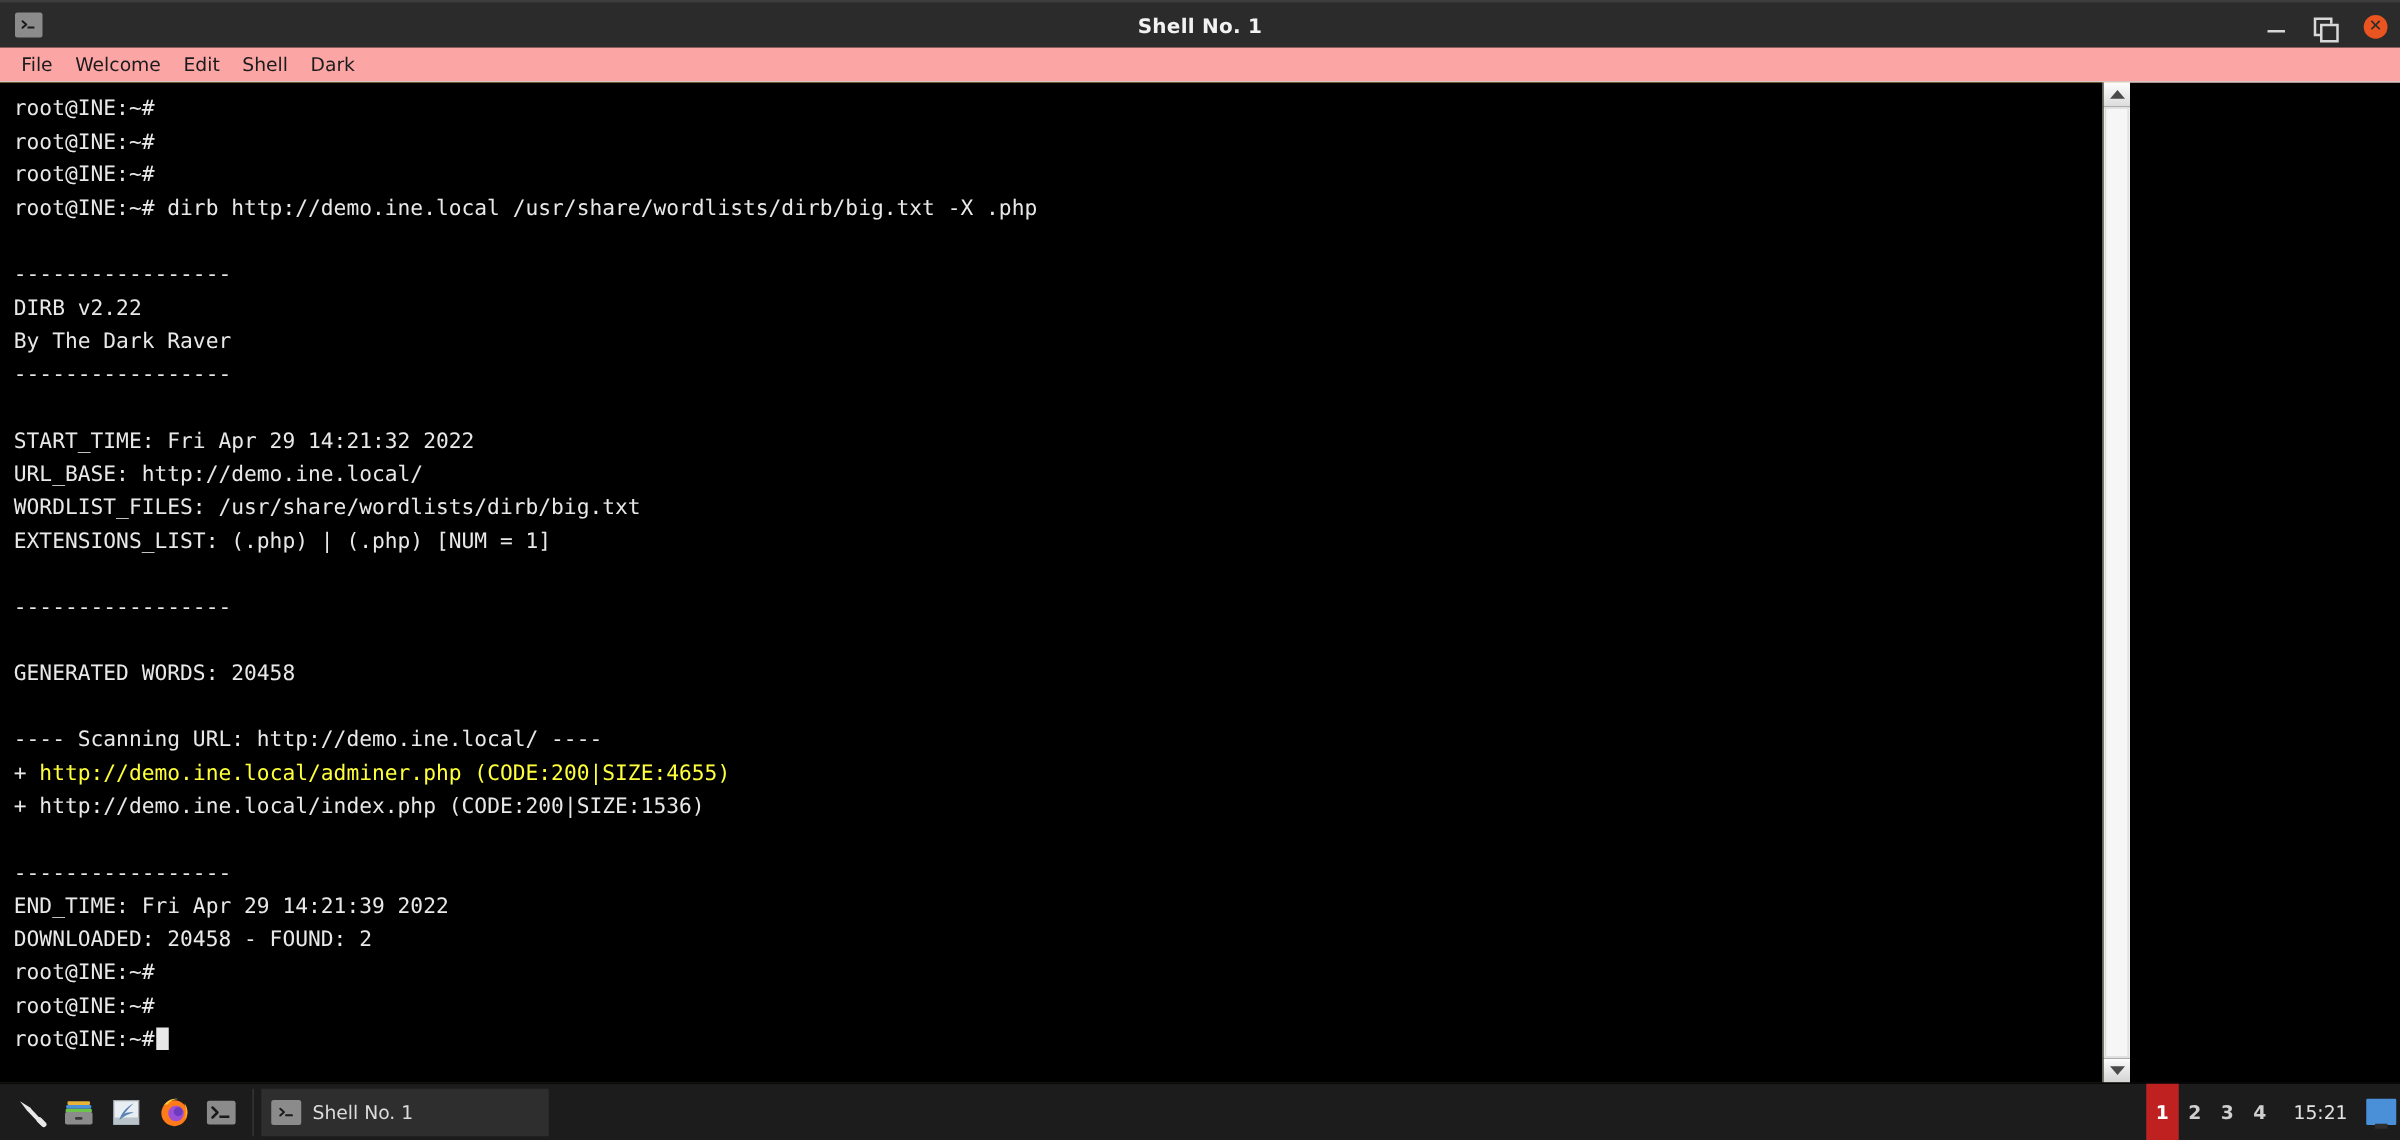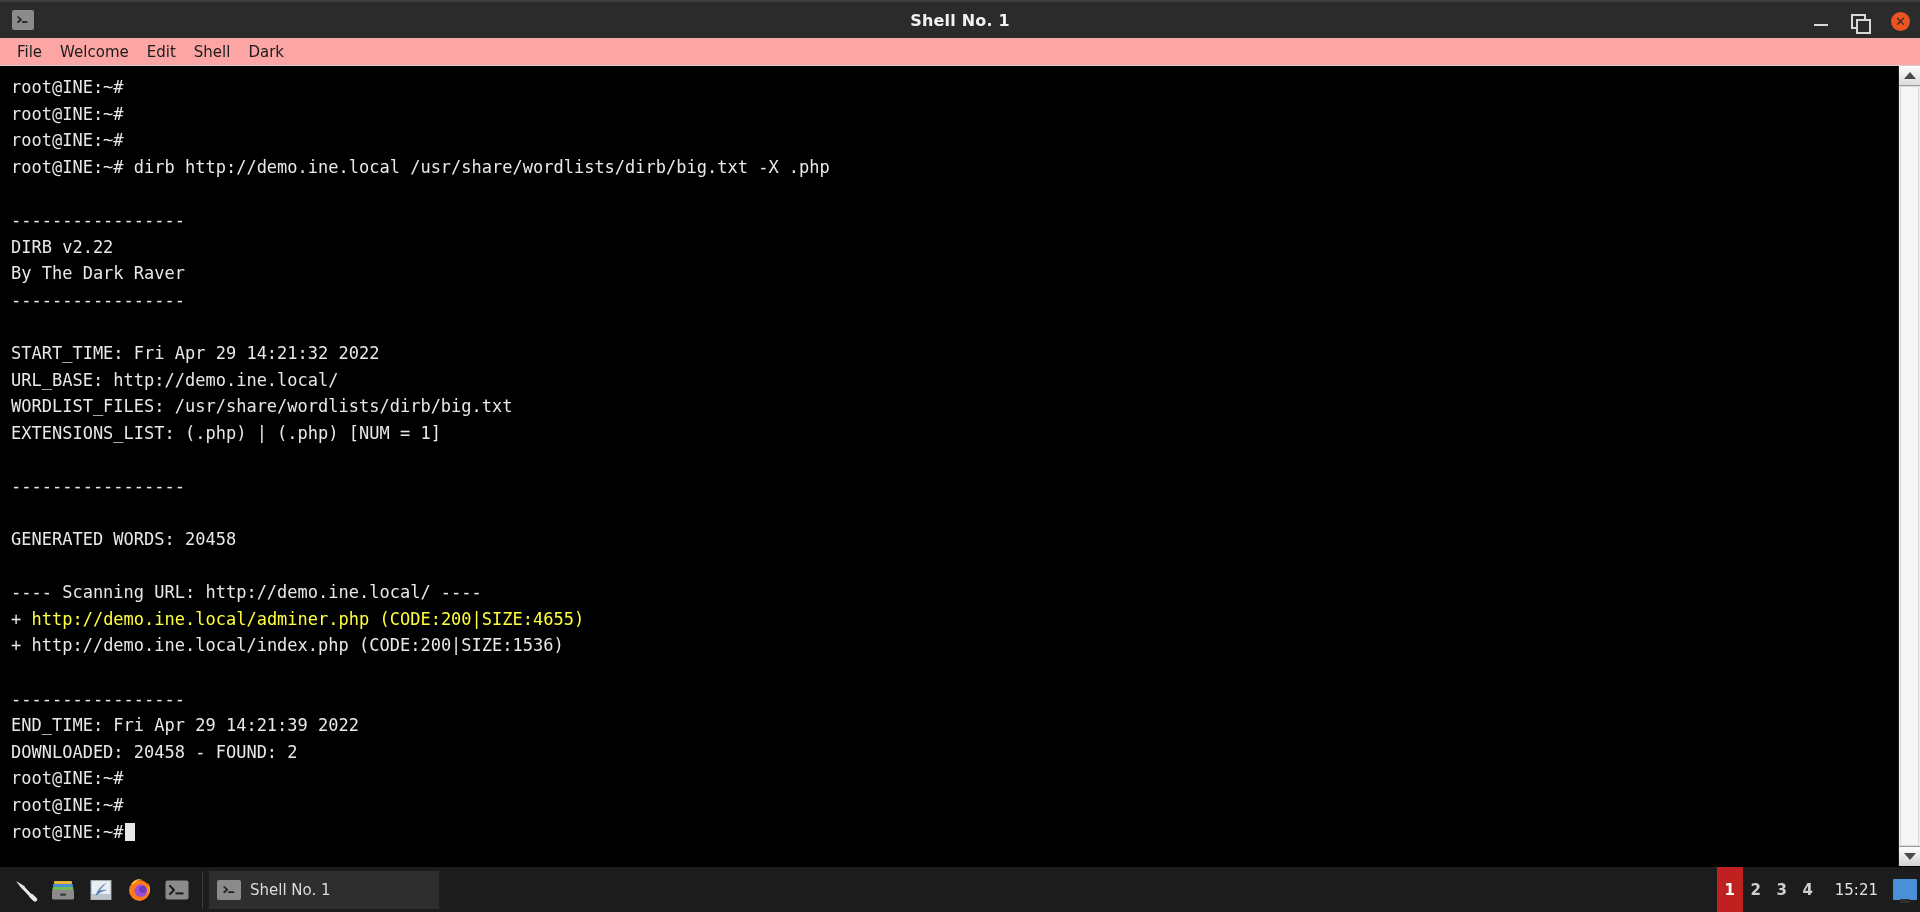--- a/index.html
+++ b/index.html
@@ -113,21 +113,21 @@
     font-size: 15px;
     color: #1b1b1b;
     padding: 3px 9px;
     cursor: default;
   }
 
   
   .term-wrap {
     position: absolute;
     left: 0; top: 66px;
-    width: 1920px;
+    width: 1704px;
     height: 800px;
     background: #fde047;
     display: flex;
   }
   .term {
     flex: 1 1 auto;
     background: #000000;
     padding: 8px 0 0 11px;
     overflow: hidden;
     font-family: "DejaVu Sans Mono", monospace;

